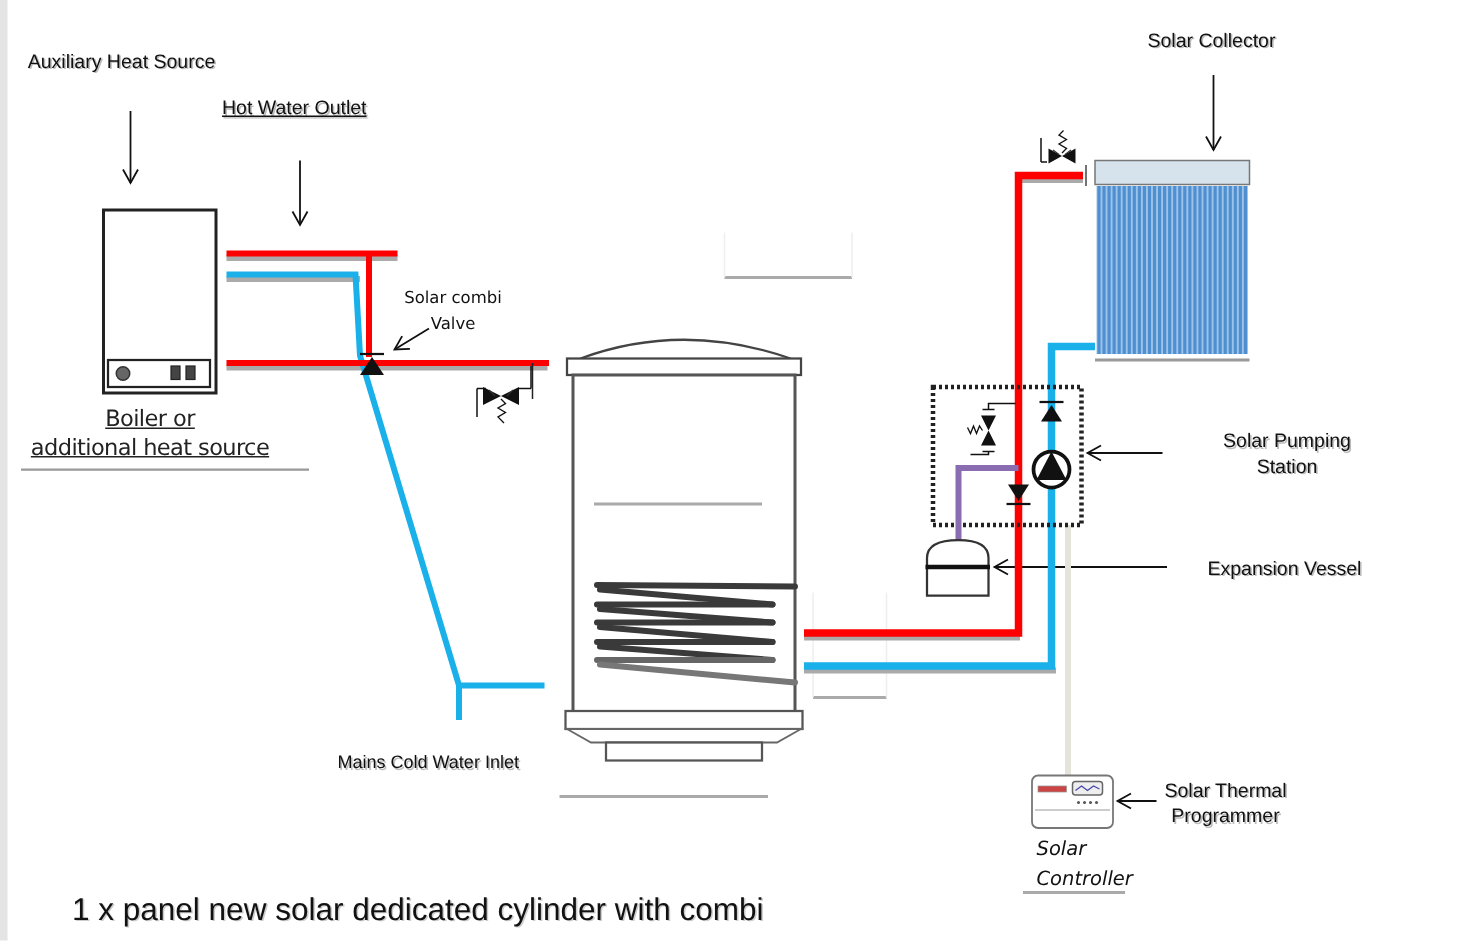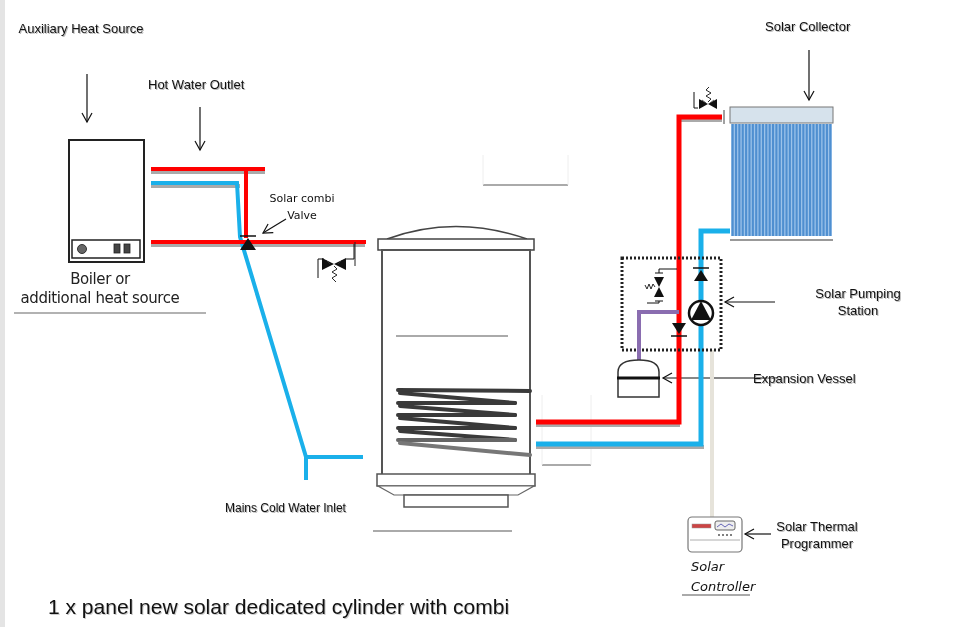--- a/index.html
+++ b/index.html
@@ -1,20 +1,20 @@
 <!DOCTYPE html>
 <html><head>
 <meta charset="utf-8">
 <style>
   html, body { margin: 0; padding: 0; background: #ffffff; }
   body { width: 973px; height: 627px; position: relative; overflow: hidden; font-family: "Liberation Sans", sans-serif; }
   #stage { position: absolute; left: 0; top: 0; width: 973px; height: 627px; }
   .lbl { position: absolute; color: #111; font-size: 13px; line-height: 17px; text-align: center; white-space: nowrap; text-shadow: 1px 1px 0 #bbb; }
   .lbl.left { text-align: right; }
-  .lbl.boiler { font-size: 15px; line-height: 19px; color: #222; text-shadow: none; font-family: "DejaVu Sans", sans-serif; letter-spacing: -0.4px; }
+  .lbl.boiler { font-size: 15px; line-height: 19px; color: #222; text-shadow: none; font-family: "DejaVu Sans", sans-serif; letter-spacing: -0.4px; text-decoration: underline; }
   .lbl.small { font-size: 12px; }
   .lbl.ctrl { font-size: 13px; line-height: 20px; text-shadow: none; text-align: left; font-family: "DejaVu Sans", sans-serif; }
   .lbl.caption { font-size: 21px; line-height: 26px; text-shadow: 1px 1px 0 #ccc; color: #111; }
   .leftbar { position: absolute; left: 0; top: 0; width: 5px; height: 627px; background: #e4e4e4; }
 </style>
 </head>
 <body>
 
 <div class="leftbar"></div>
 
@@ -208,45 +208,45 @@
     <polyline points="717,527 721,524 725,527 729,524 733,526" fill="none" stroke="#44a" stroke-width="0.8"></polyline>
     <circle cx="719" cy="535" r="1" fill="#555"></circle>
     <circle cx="723" cy="535" r="1" fill="#555"></circle>
     <circle cx="727" cy="535" r="1" fill="#555"></circle>
     <circle cx="731" cy="535" r="1" fill="#555"></circle>
     <line x1="690" y1="540" x2="740" y2="540" stroke="#999" stroke-width="0.8"></line>
     <line x1="682" y1="595" x2="750" y2="595" stroke="#aaa" stroke-width="2"></line>
   </g>
 </svg>
 
-<div class="lbl" style="left:2px; top:20px; width:158px;">
+<div class="lbl" style="left:2px; top:32px; width:158px;">
   <div>Auxiliary Heat Source</div>
 </div>
-<div class="lbl" style="left:148px; top:76px;">Hot Water Outlet</div>
+<div class="lbl" style="left:148px; top:63px;text-decoration:underline;">Hot Water Outlet</div>
 
 <div class="lbl boiler" style="left:10px; top:270px; width:180px;">
   <div>Boiler or</div>
   <div>additional heat source</div>
 </div>
 
 <div class="lbl small" style="left:262px; top:190px; width:80px; text-shadow:none; font-family:'DejaVu Sans', sans-serif; font-size:11px;">
   <div>Solar combi</div>
   <div>Valve</div>
 </div>
 
 <div class="lbl small" style="left:225px; top:500px;">Mains Cold Water Inlet</div>
 
 <div class="lbl" style="left:765px; top:18px;">Solar Collector</div>
 
 <div class="lbl" style="left:804px; top:285px; width:108px;">
   <div>Solar Pumping</div>
   <div>Station</div>
 </div>
 
-<div class="lbl" style="left:753px; top:370px;">Expansion Vessel</div>
+<div class="lbl" style="left:805px; top:370px;">Expansion Vessel</div>
 
 <div class="lbl" style="left:773px; top:518px; width:88px;">
   <div>Solar Thermal</div>
   <div>Programmer</div>
 </div>
 
 <div class="lbl ctrl" style="left:691px; top:557px;font-style:italic;">
   <div>Solar</div>
   <div>Controller</div>
 </div>

